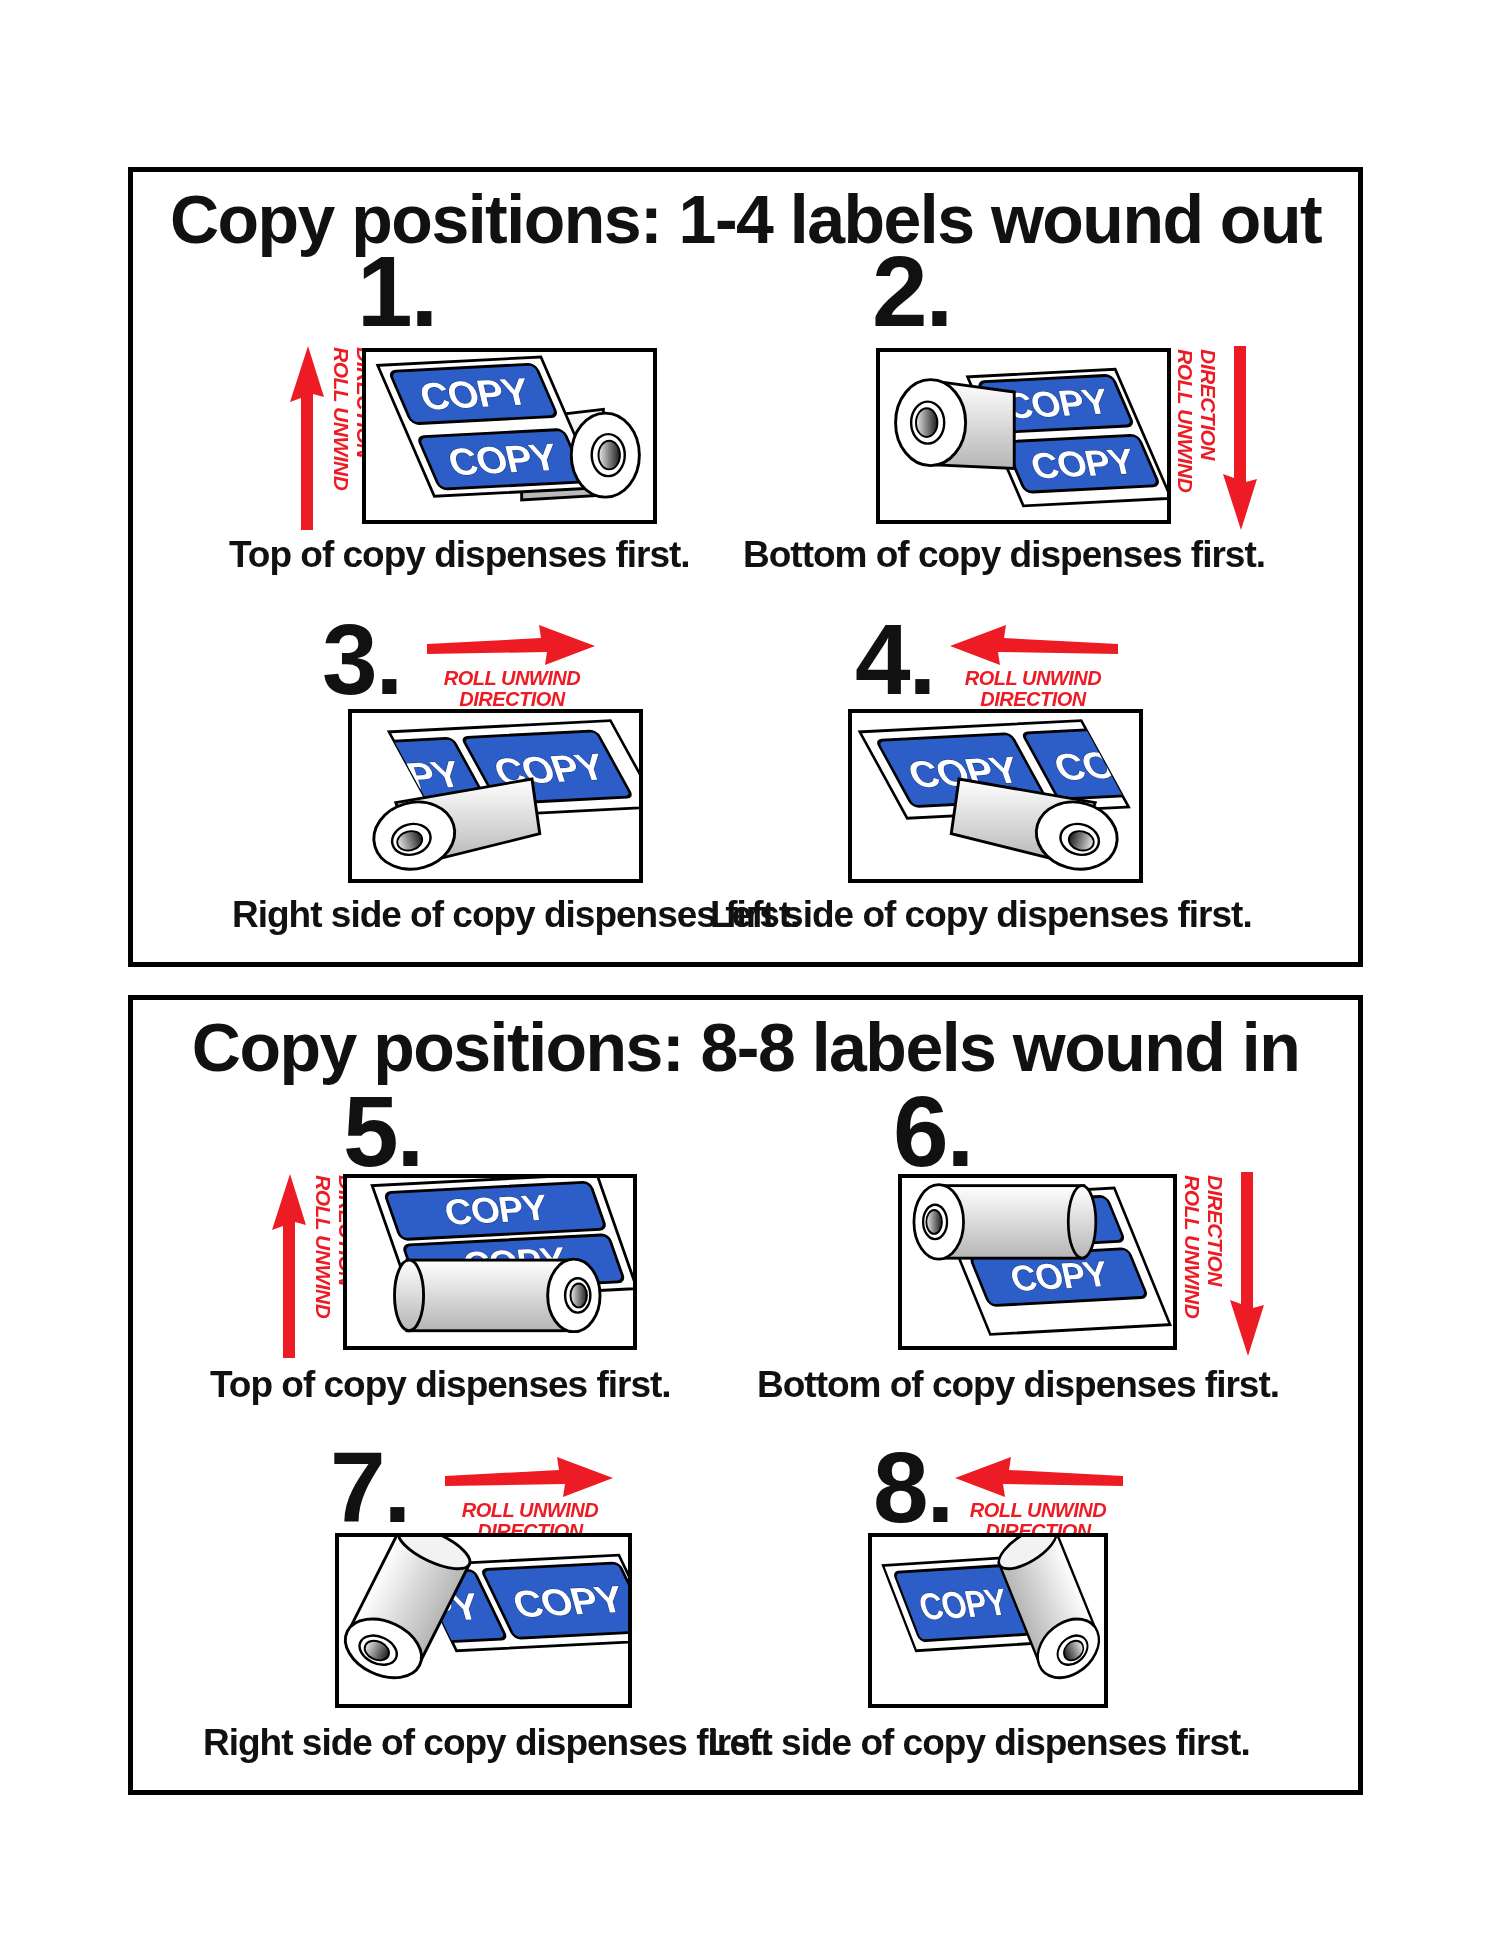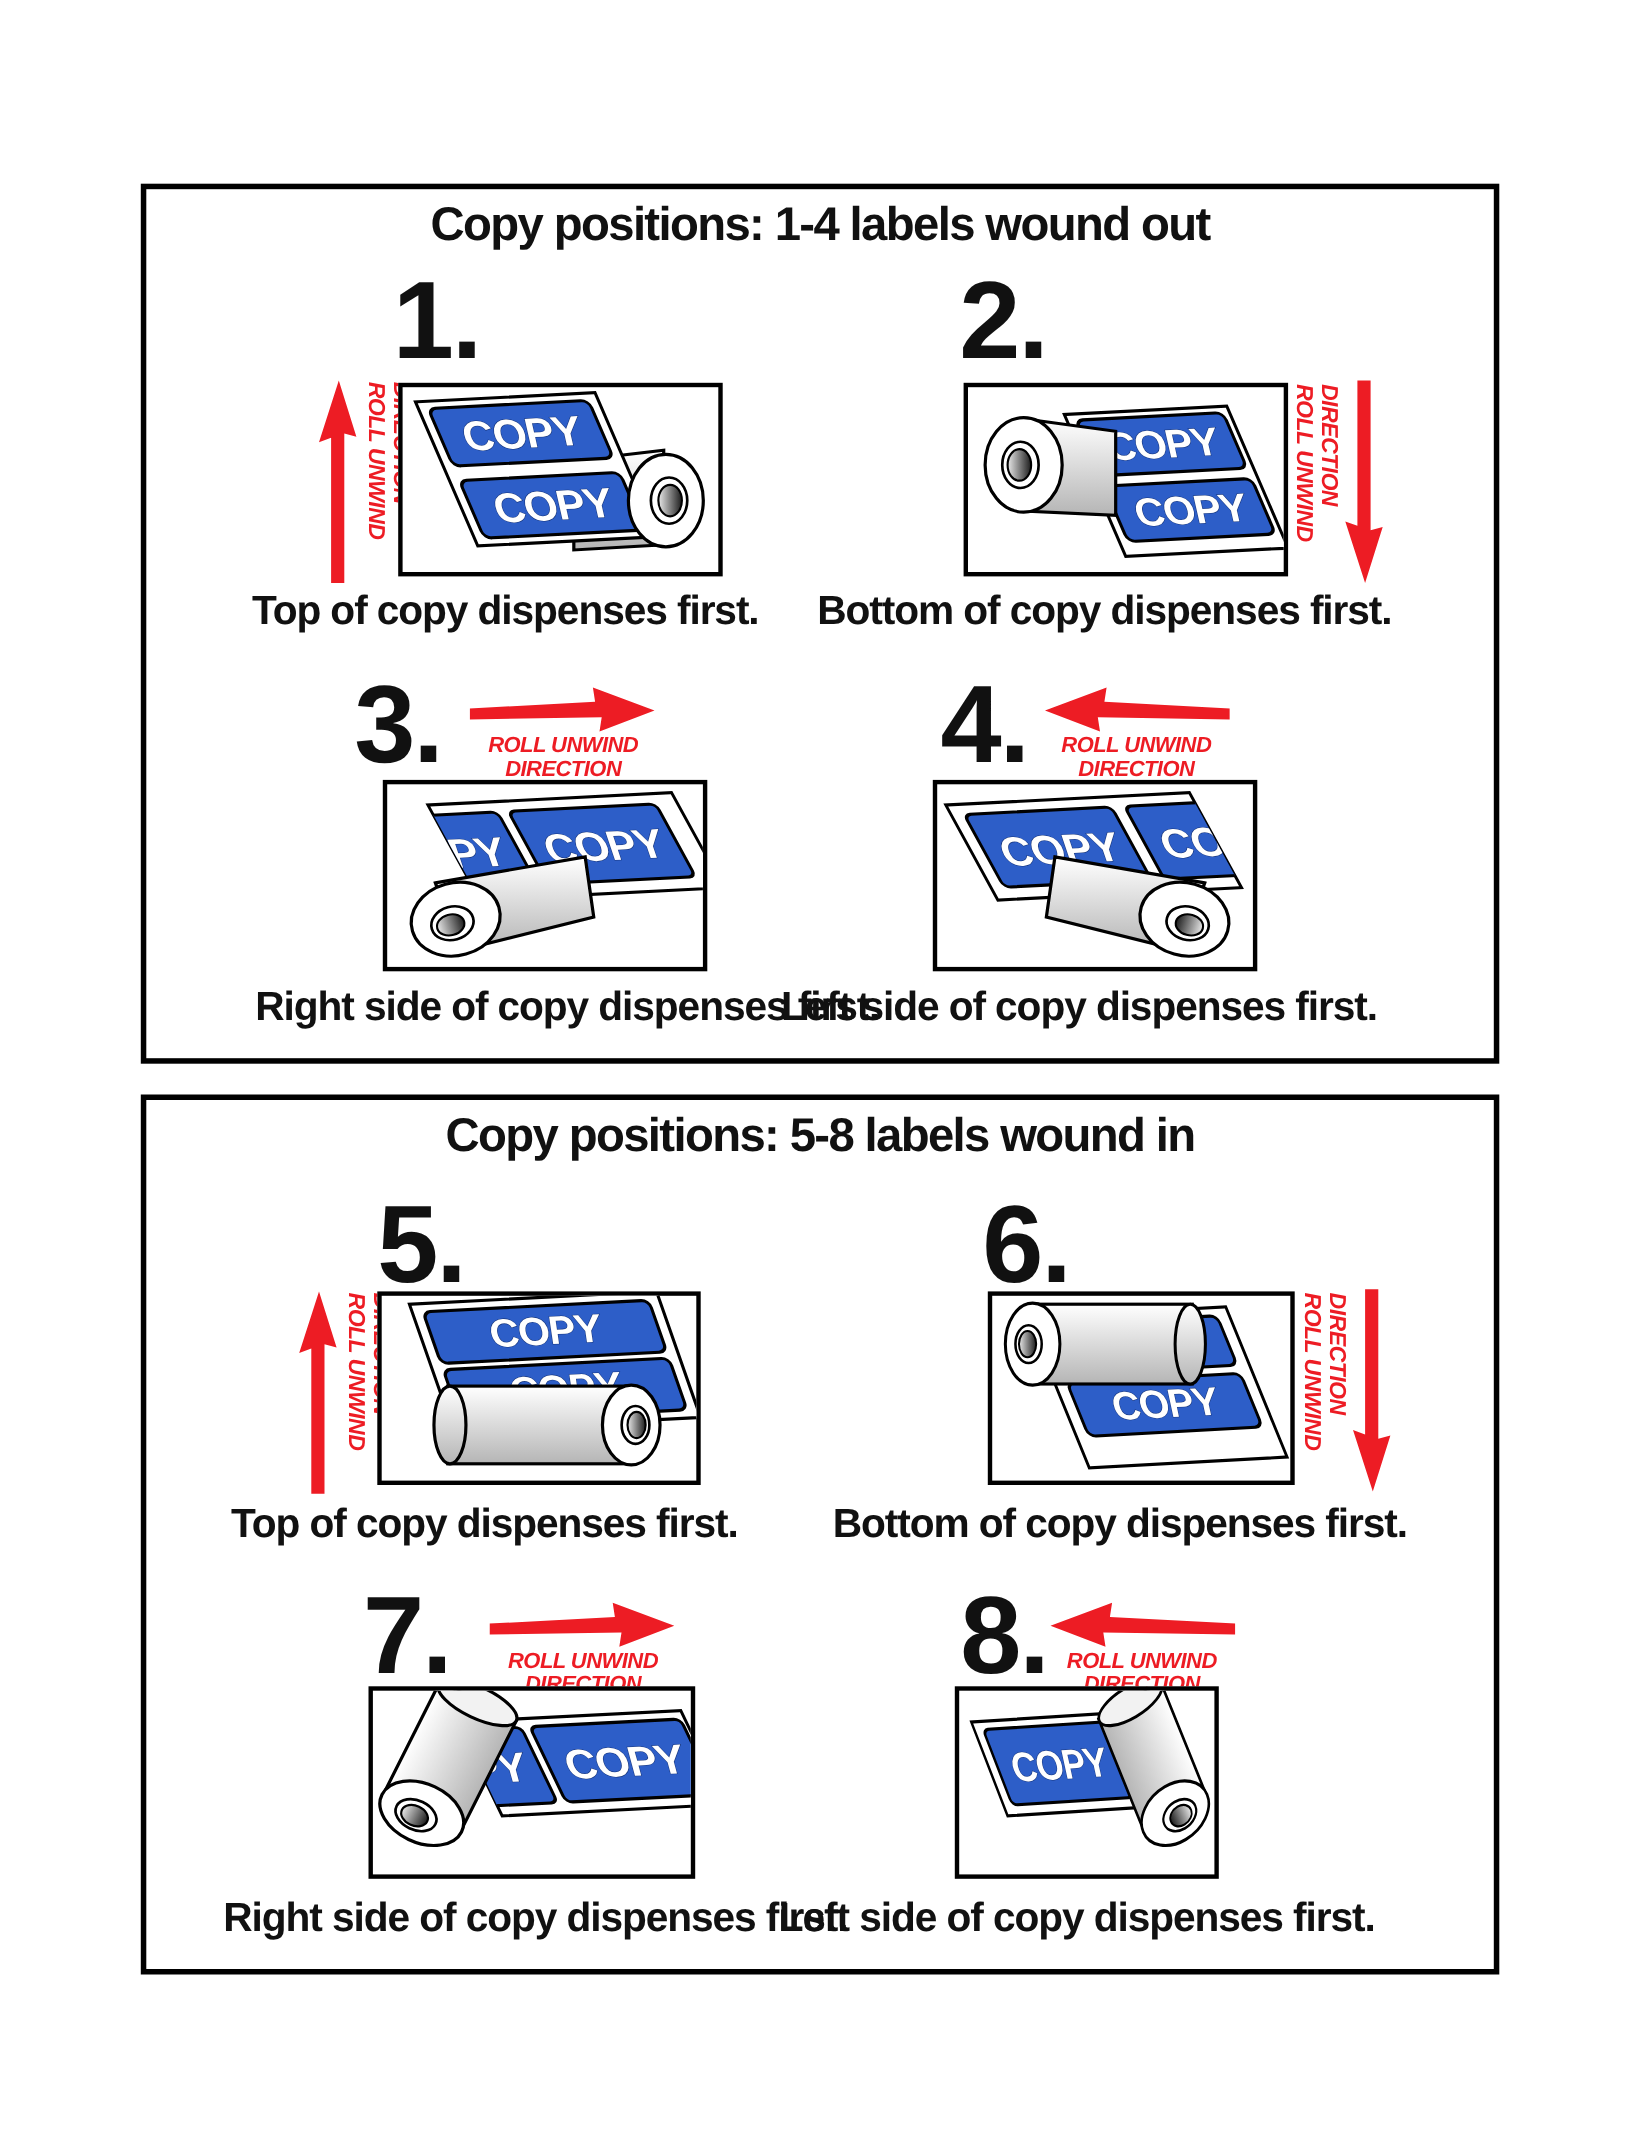--- a/index.html
+++ b/index.html
@@ -1,21 +1,21 @@
 <!DOCTYPE html>
 <html style="--accent-red: #ED1C24; --label-blue: #2D5EC8; --ink: #111111;"><head>
 <meta charset="utf-8">
 <style>
   html,body{margin:0;padding:0;background:#fff;}
   .page{position:relative;width:1500px;height:1941px;background:#fff;overflow:hidden;
         font-family:"Liberation Sans",sans-serif;color:var(--ink,#111);}
   .panel{position:absolute;left:128px;width:1235px;height:800px;border:5px solid #000;
          box-sizing:border-box;background:#fff;}
   .panel-title{position:absolute;left:0;right:0;top:8px;text-align:center;
-               font-size:43px;font-weight:700;letter-spacing:-1.5px;white-space:nowrap;}
+               font-size:68px;font-weight:700;letter-spacing:-1.5px;white-space:nowrap;}
   .num{position:absolute;font-size:100px;font-weight:700;line-height:0.86;letter-spacing:-2px;}
   .ibox{position:absolute;background:#fff;border:4px solid #000;box-sizing:border-box;}
   .ibox svg{display:block;width:100%;height:100%;}
   .caption{position:absolute;font-size:37px;font-weight:700;letter-spacing:-1px;
            text-align:left;white-space:nowrap;}
   
   .varrow{position:absolute;width:92px;height:192px;}
   .varrow svg{position:absolute;top:0;width:36px;height:190px;}
   .vl{position:absolute;top:5px;transform-origin:0 0;transform:rotate(90deg);
       font-size:21px;font-weight:700;font-style:italic;color:var(--accent-red,#ED1C24);
@@ -201,21 +201,21 @@
             <ellipse class="rollring" cx="60" cy="133" rx="20" ry="16"></ellipse>
             <ellipse class="rollcore" fill="url(#cg4)" cx="58" cy="134" rx="13" ry="10"></ellipse>
           </g>
         </g>
       </svg>
     </div>
     <div class="caption" style="left:577px;top:722px;width:560px;">Left side of copy dispenses first.</div>
   </div>
 
   <div class="panel" style="top:995px;">
-    <div class="panel-title">Copy positions: 5-8 labels wound in</div>
+    <div class="panel-title">Copy positions: 8-8 labels wound in</div>
 
     <div class="num" style="left:210px;top:88px;">5.</div>
     <div class="varrow" style="left:134px;top:170px;">
       <svg style="left:4px;" viewBox="0 0 36 190">
         <polygon class="arrowpoly" points="12,188 12,56 1,60 19,4 35,55 24,52 24,188"></polygon>
       </svg>
       <span class="vl" style="left:67px;">ROLL UNWIND</span>
       <span class="vl" style="left:90px;">DIRECTION</span>
     </div>
     <div class="ibox" style="left:210px;top:174px;width:294px;height:176px;">

